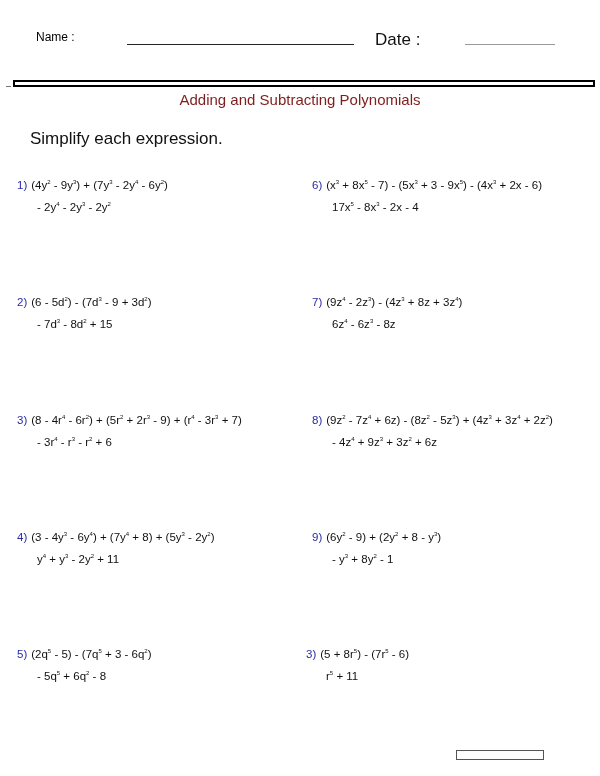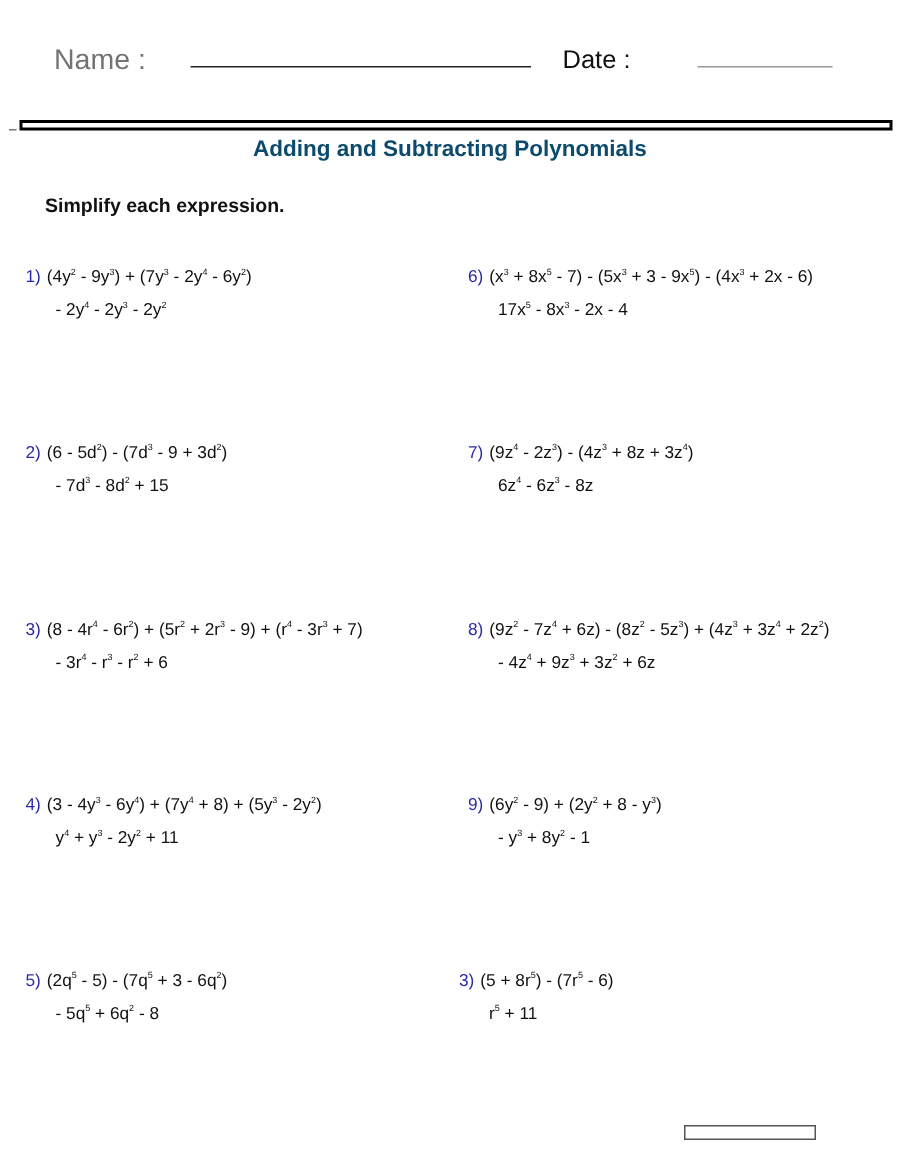--- a/index.html
+++ b/index.html
@@ -12,22 +12,22 @@
       height: 776px;
       position: relative;
       overflow: hidden;
       font-family: "Liberation Sans", sans-serif;
       color: #111111;
     }
     .name-label {
       position: absolute;
       left: 36px;
       top: 30px;
-      font-size: 19px;
-      color: #737373;
+      font-size: 12px;
+      color: #000000;
     }
     .name-line {
       position: absolute;
       left: 127px;
       top: 44px;
       width: 227px;
       height: 0;
       border-top: 1px solid #222;
     }
     .date-label {
@@ -63,29 +63,29 @@
       border: 2px solid #000;
       background: #fff;
     }
     .title {
       position: absolute;
       left: 0;
       width: 600px;
       top: 91px;
       text-align: center;
       font-size: 15px;
-      font-weight: bold;
-      color: #0c4a6e;
+      font-weight: normal;
+      color: #7f1d1d;
     }
     .instructions {
       position: absolute;
       left: 30px;
       top: 129px;
-      font-size: 13px;
-      font-weight: bold;
+      font-size: 17px;
+      font-weight: normal;
       color: #111;
     }
     .problem {
       position: absolute;
       font-size: 11.5px;
       color: #111;
       white-space: nowrap;
     }
     .problem .num {
       color: #2a2aa8;

